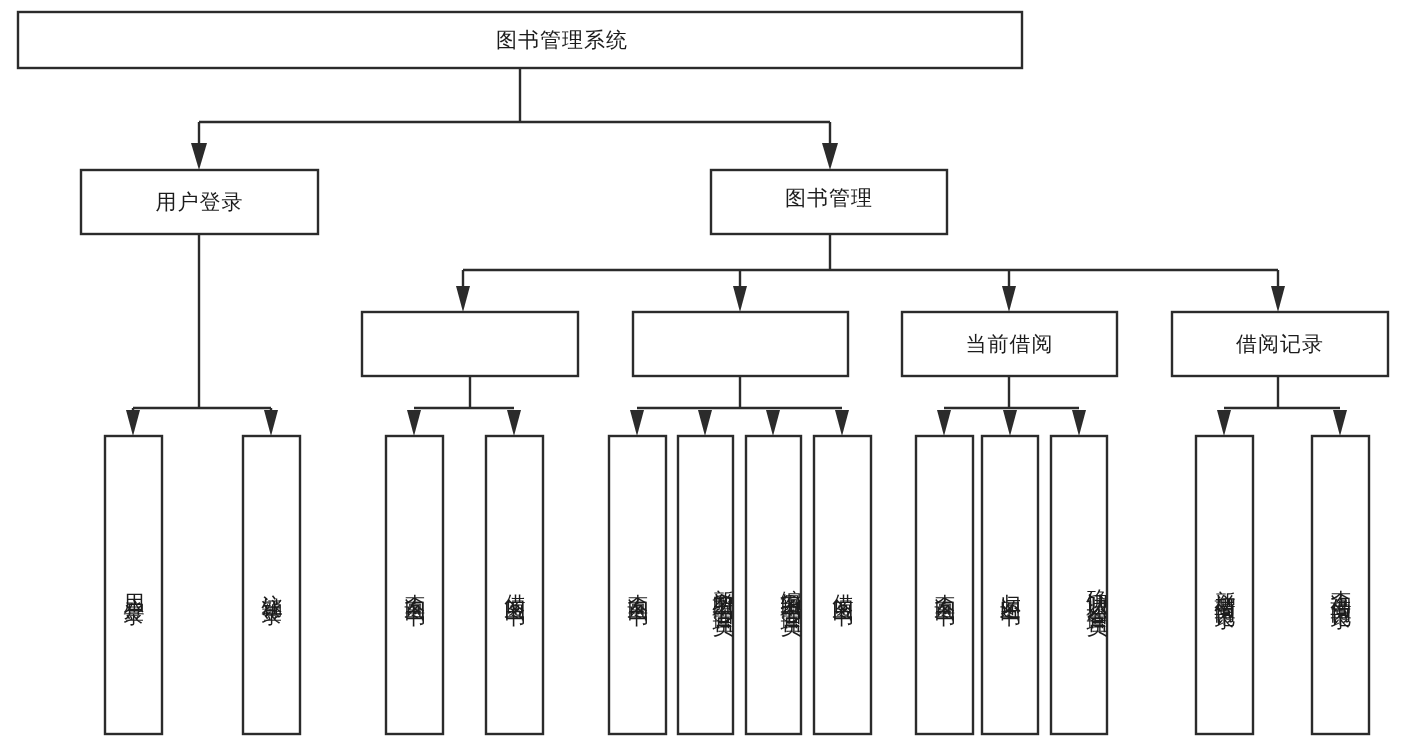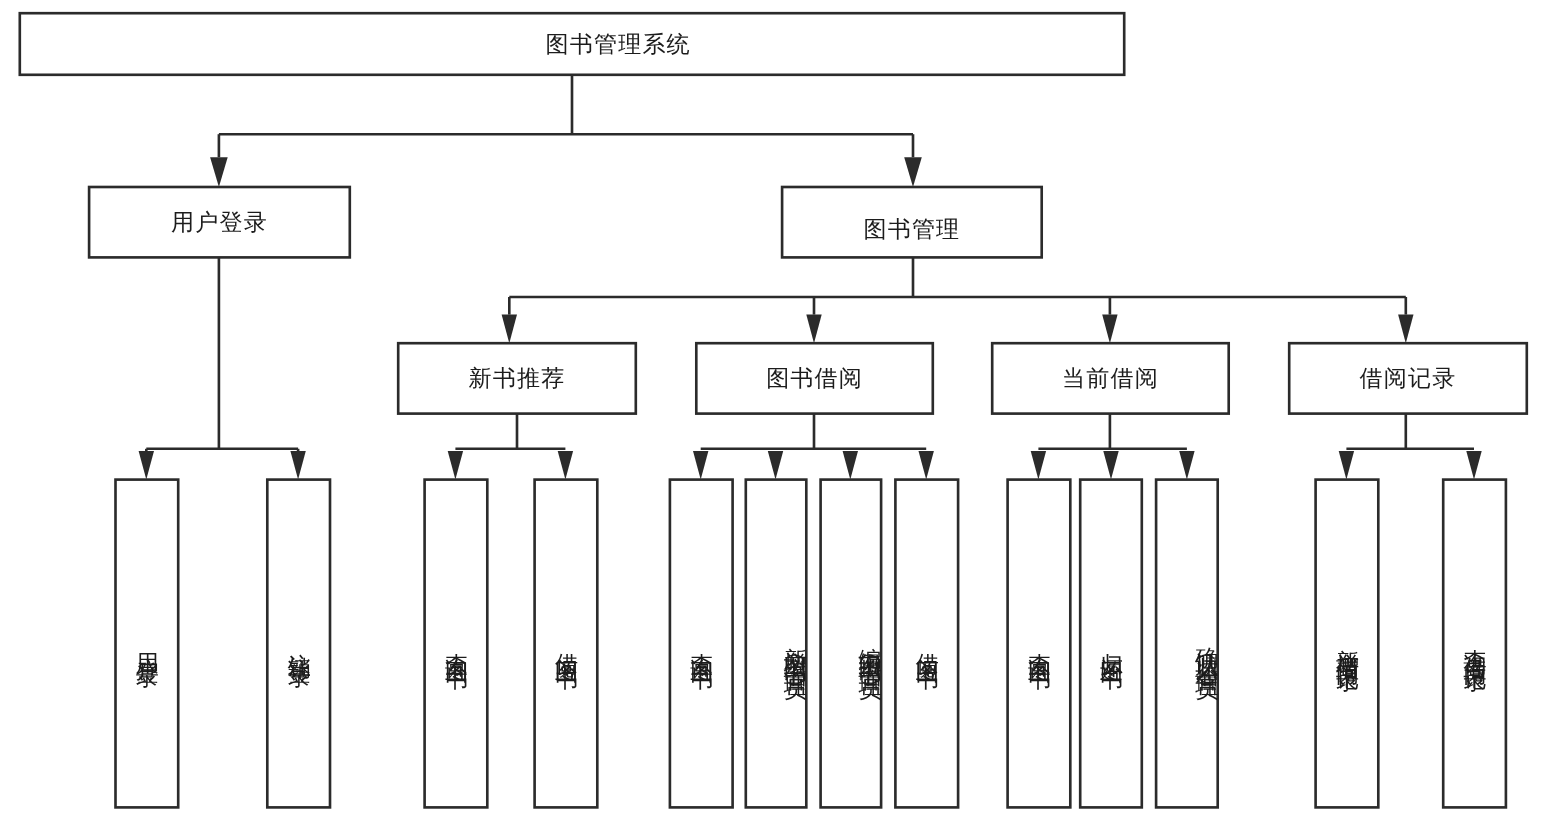--- a/index.html
+++ b/index.html
@@ -169,24 +169,22 @@
     <rect class="node-box-leaf" x="1051" y="436" width="56" height="298"></rect>
 
     <rect class="node-box-leaf" x="1196" y="436" width="57" height="298"></rect>
     <rect class="node-box-leaf" x="1312" y="436" width="57" height="298"></rect>
 
   </svg>
 
   <div class="node-label" style="left:18px; top:12px; width:1088px; height:56px;">图书管理系统</div>
 
   <div class="node-label" style="left:81px; top:170px; width:237px; height:64px;">用户登录</div>
-  <div class="node-label" style="left:711px; top:176px; width:236px; height:64px;">图书管理</div>
-
-  <div class="node-label" style="left:362px; top:312px; width:216px; height:64px;">新书推荐</div>
-  <div class="node-label" style="left:633px; top:312px; width:215px; height:64px;">图书借阅</div>
+  <div class="node-label" style="left:711px; top:166px; width:236px; height:64px;">图书管理</div>
+
   <div class="node-label" style="left:902px; top:312px; width:215px; height:64px;text-align:right;">当前借阅</div>
   <div class="node-label" style="left:1172px; top:312px; width:216px; height:64px;">借阅记录</div>
 
   <div class="leaf-label" style="left:105px; top:436px; width:57px; height:298px;">用户登录</div>
   <div class="leaf-label" style="left:243px; top:436px; width:57px; height:298px;">注销登录</div>
 
   <div class="leaf-label" style="left:386px; top:436px; width:57px; height:298px;">查询图书</div>
   <div class="leaf-label" style="left:486px; top:436px; width:57px; height:298px;">借阅图书</div>
 
   <div class="leaf-label" style="left:609px; top:436px; width:57px; height:298px;">查询图书</div>

